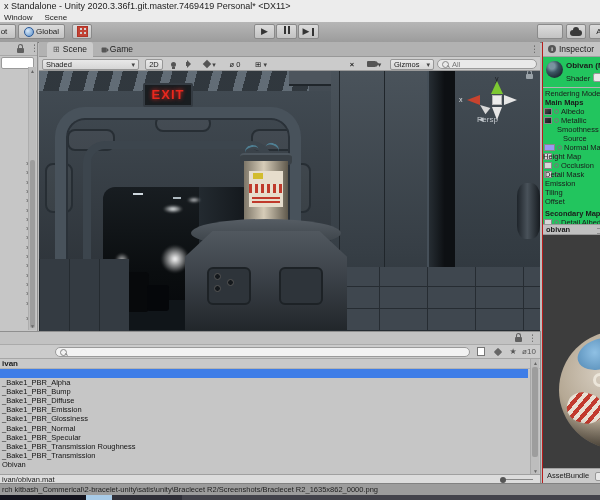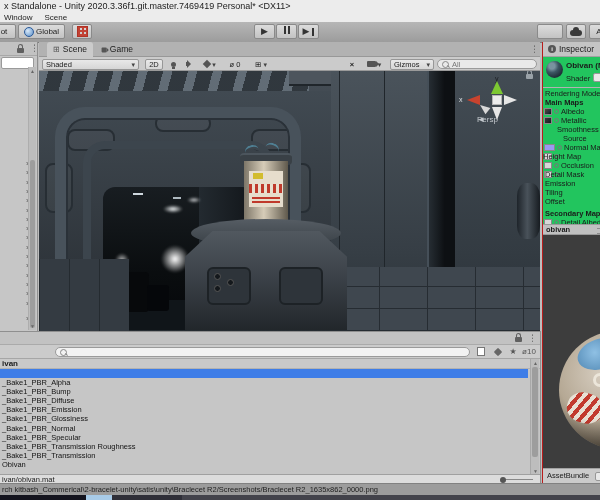--- a/index.html
+++ b/index.html
@@ -310,20 +310,21 @@
       <div class="vp-opening">
         <div style="left:96px;top:0;width:54px;height:143px;background:linear-gradient(90deg,#232a30,#12161a)"></div>
         <div style="left:0;bottom:0;width:150px;height:30px;background:#101519"></div>
         <div class="flare" style="left:58px;top:58px;width:28px;height:28px"></div>
         <div class="flare" style="left:12px;top:66px;width:14px;height:14px;opacity:.7"></div>
         <div style="left:30px;top:6px;width:10px;height:2px;background:#cfd8de"></div>
         <div style="left:70px;top:10px;width:8px;height:2px;background:#aeb9c0"></div>
         <div style="left:0px;top:85px;width:46px;height:40px;background:#07090b;border-radius:4px"></div>
         <div style="left:44px;top:98px;width:22px;height:26px;background:#05070a;border-radius:3px"></div>
       </div>
+      <div class="vp-exit">EXIT</div>
       <div class="vp-beam"></div>
       <div style="left:416px;top:0;width:85px;height:260px;background:linear-gradient(180deg,#434c54,#333b42 70%,#2b3238);position:absolute"></div>
       <div class="vp-tank"></div>
       <div class="vp-floorR"></div>
       <div class="vp-floorL"></div>
       <div class="pool" style="left:124px;top:134px;width:20px;height:8px"></div>
       <div class="pool" style="left:148px;top:126px;width:14px;height:6px;opacity:.8"></div>
 
       <div class="ped-cap"></div>
       <div class="wire" style="left:206px;top:74px;transform:rotate(-15deg)"></div>

